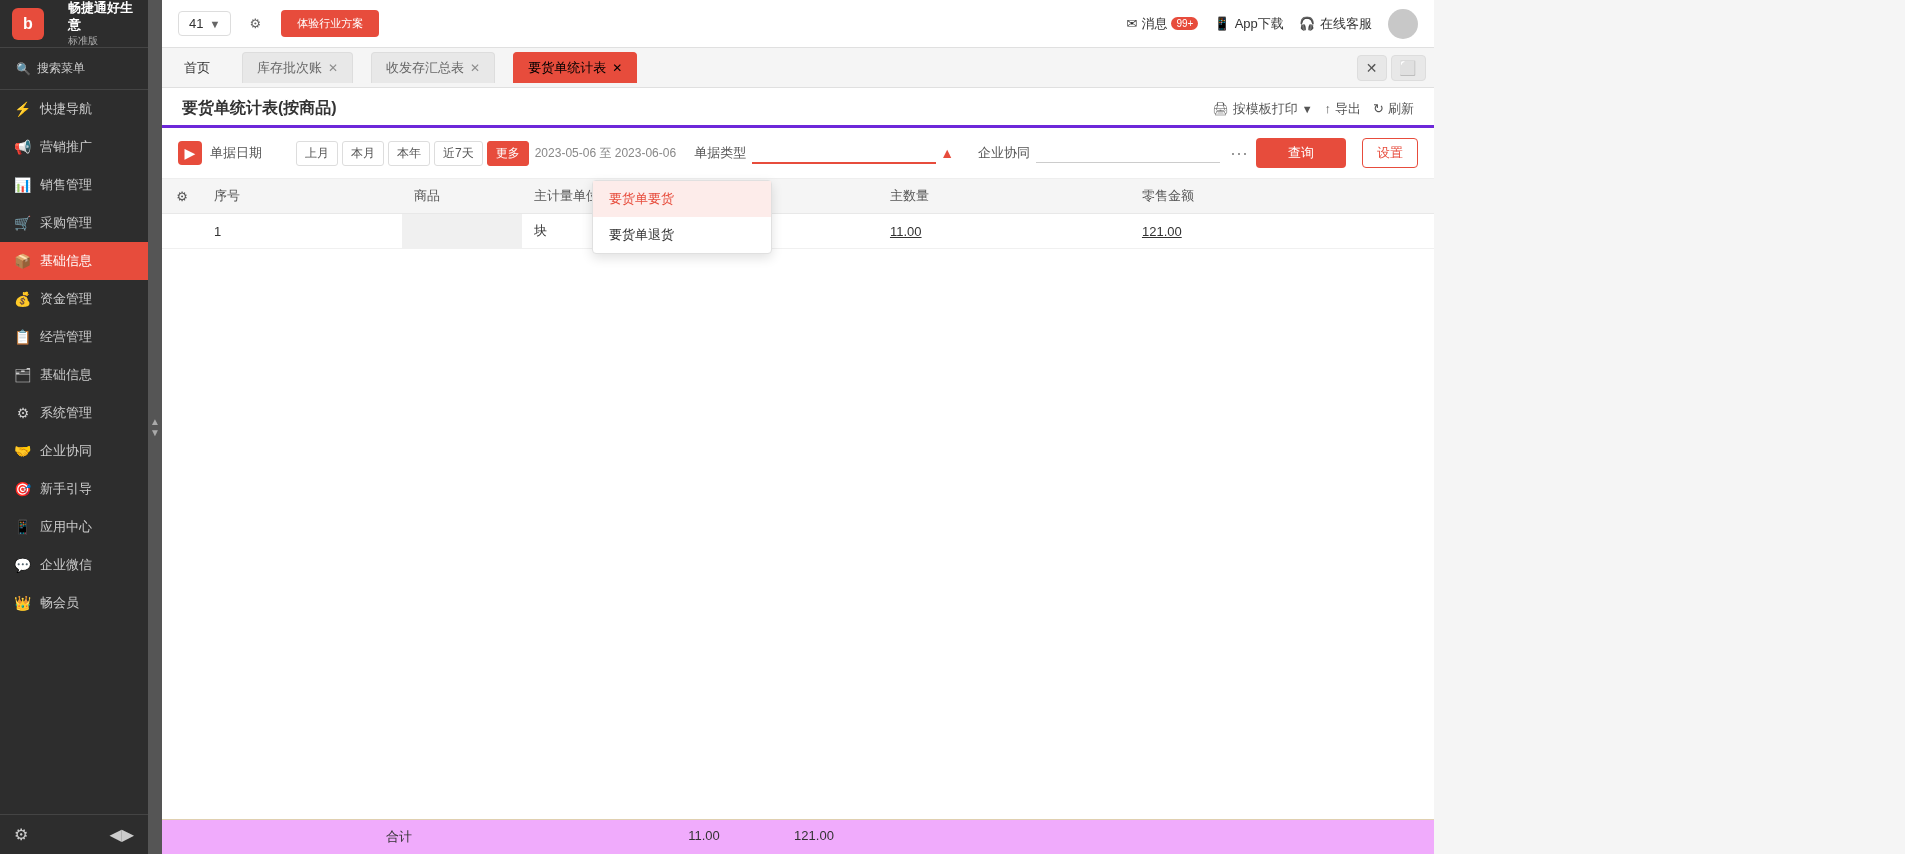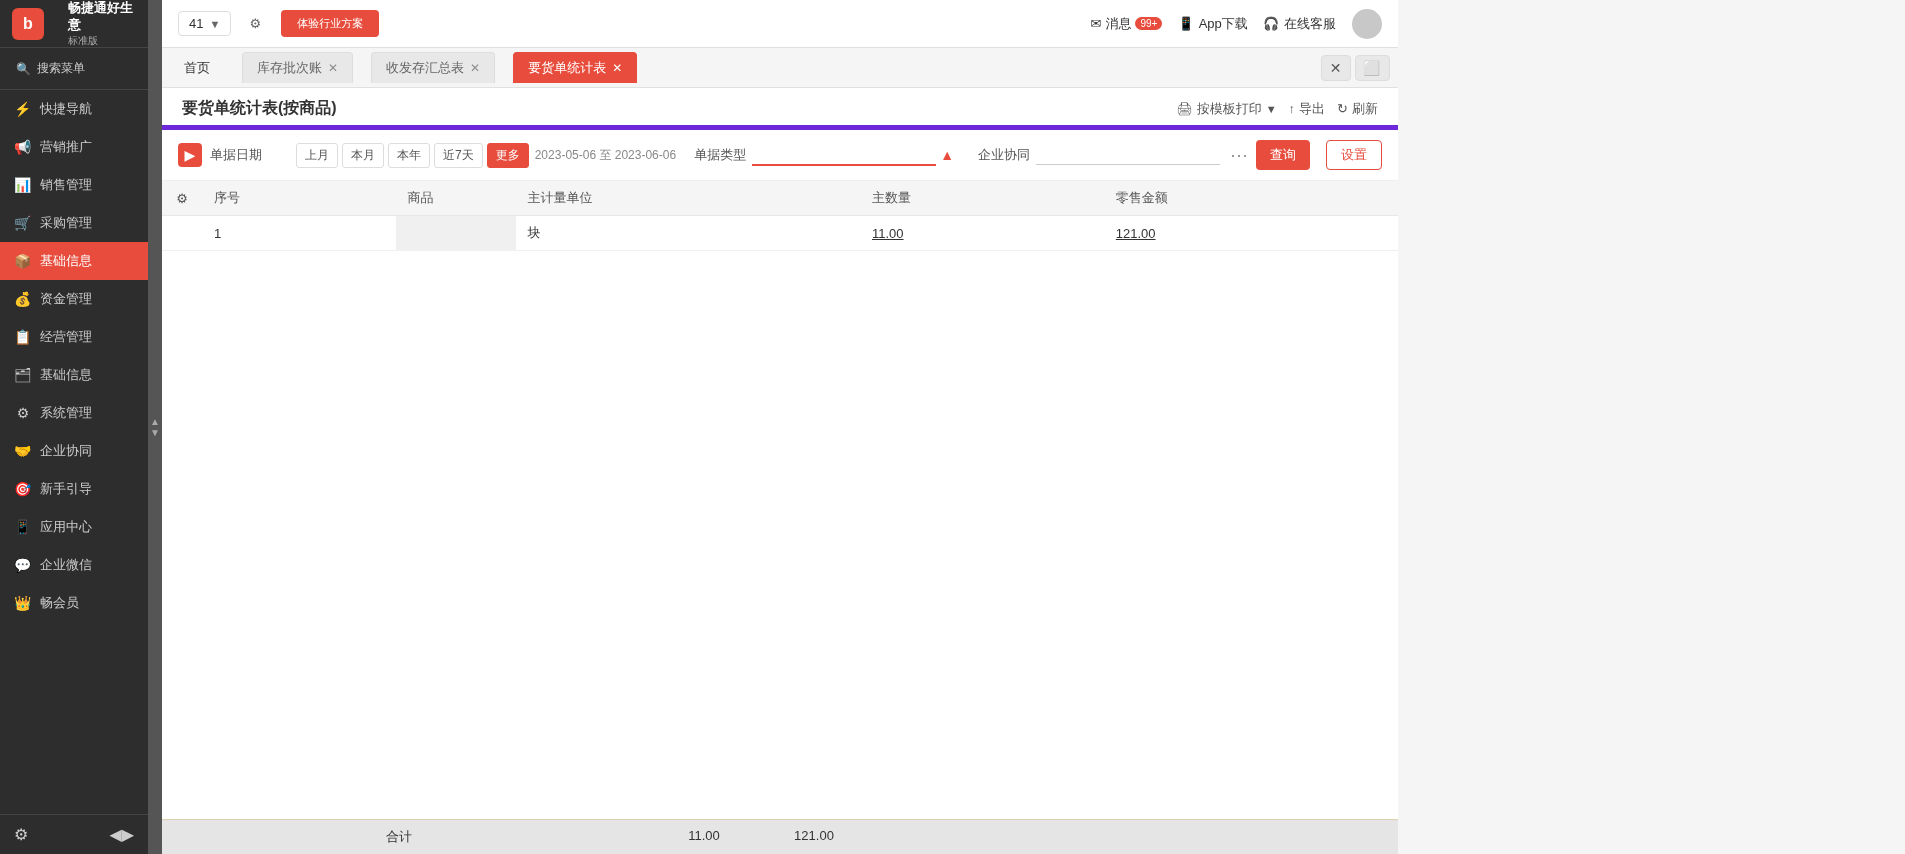--- a/index.html
+++ b/index.html
@@ -190,21 +190,21 @@
       cursor: pointer;
       font-size: 13px;
       color: #666;
       background: #e8e8e8;
       border: 1px solid #ddd;
       border-bottom: none;
       white-space: nowrap;
     }
     .tab-item.active {
       background: #e74c3c;
-      color: #ffffff;
+      color: #000000;
       border-color: #e74c3c;
     }
     .tab-item .tab-close {
       margin-left: 6px;
       font-size: 12px;
       color: inherit;
       opacity: 0.7;
     }
     .tab-item.active .tab-close { opacity: 1; }
     .tab-home {
@@ -234,21 +234,21 @@
       flex-direction: column;
       overflow: hidden;
       background: #fff;
       margin: 0;
     }
     .page-header {
       display: flex;
       align-items: center;
       justify-content: space-between;
       padding: 10px 20px 6px;
-      border-bottom: 5px solid #6d28d9;
+      border-bottom: 3px solid #6d28d9;
       flex-shrink: 0;
     }
     .page-title {
       font-size: 16px;
       font-weight: bold;
       color: #333;
     }
     .page-actions {
       display: flex;
       align-items: center;
@@ -355,21 +355,21 @@
     .filter-more-btn {
       color: #888;
       cursor: pointer;
       font-size: 18px;
       margin-left: 4px;
     }
     .query-btn {
       background: #e74c3c;
       color: #fff;
       border: none;
-      padding: 6px 14px;
+      padding: 6px 32px;
       border-radius: 4px;
       cursor: pointer;
       font-size: 13px;
       margin-left: auto;
     }
     .settings-btn {
       border: 1px solid #e74c3c;
       color: #e74c3c;
       padding: 5px 14px;
       border-radius: 4px;
@@ -425,21 +425,21 @@
     tbody td {
       padding: 8px 12px;
       border-bottom: 1px solid #f0f0f0;
       font-size: 13px;
       color: #333;
     }
     .cell-link { color: #333; text-decoration: underline; cursor: pointer; }
 
     
     .table-footer {
-      background: #e5e5e5;
+      background: #f0abfc;
       border-top: 1px solid #e0d0b0;
       display: flex;
       padding: 8px 12px;
       flex-shrink: 0;
     }
     .footer-cell {
       font-size: 13px;
       color: #333;
       padding: 0 12px;
       font-weight: 500;
@@ -628,20 +628,24 @@
           </div>
         </div>
         <div class="filter-group">
           <span class="filter-warehouse-label">企业协同</span>
           <input class="filter-warehouse-input" type="text" value="" style="">
           <span class="filter-more-btn">···</span>
         </div>
         <button class="query-btn">查询</button>
         <button class="settings-btn">设置</button>
 
+        <div class="dropdown-overlay">
+          <div class="dropdown-item selected">要货单要货</div>
+          <div class="dropdown-item">要货单退货</div>
+        </div>
       </div>
 
       <div class="table-wrapper">
         <table>
           <thead>
             <tr>
               <th class="settings-th">⚙</th>
               <th>序号</th>
               <th>商品</th>
               <th>主计量单位</th>

